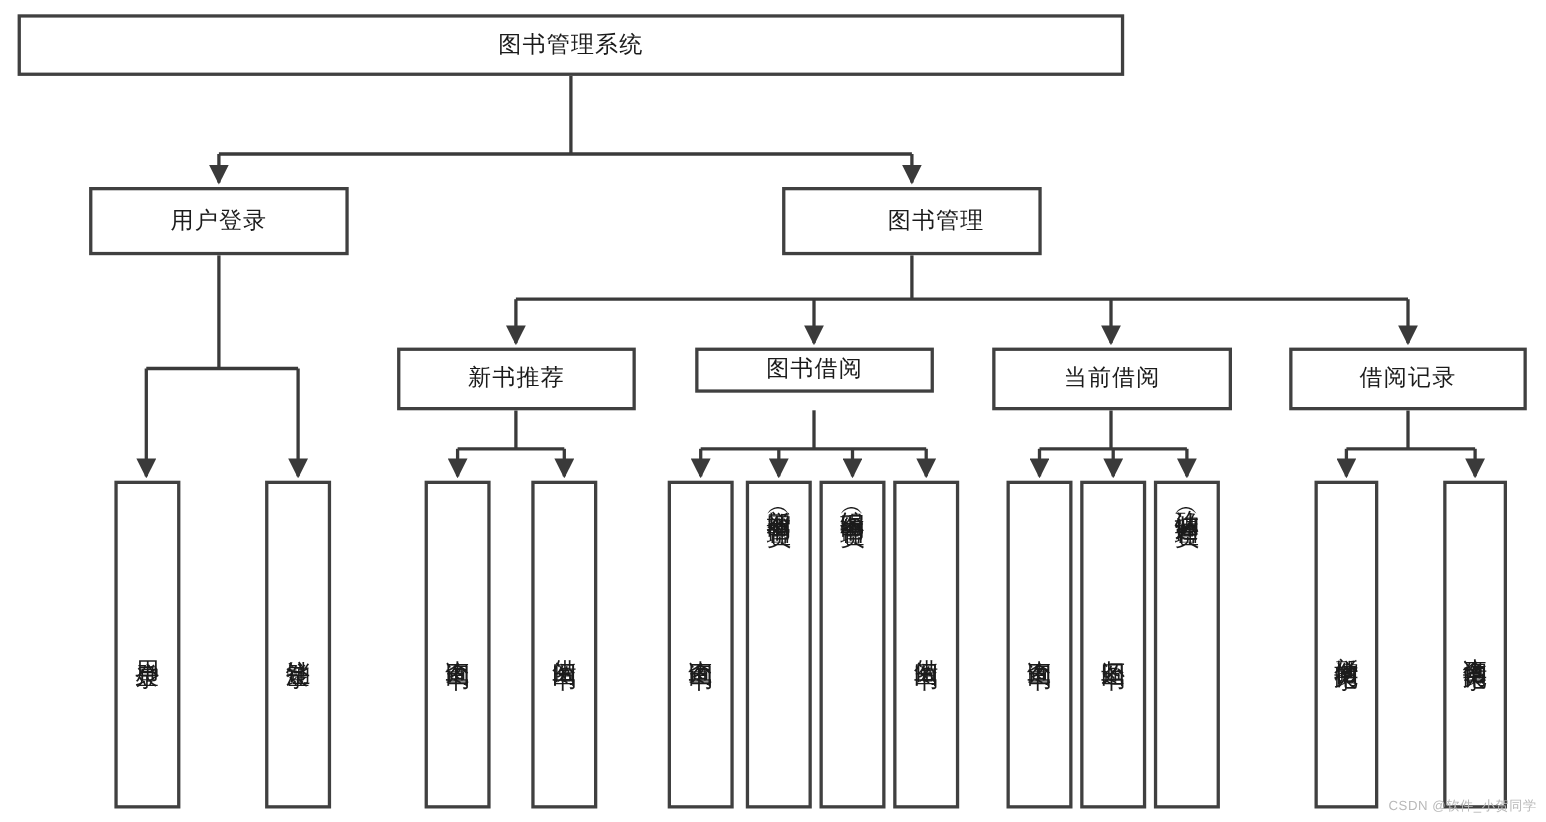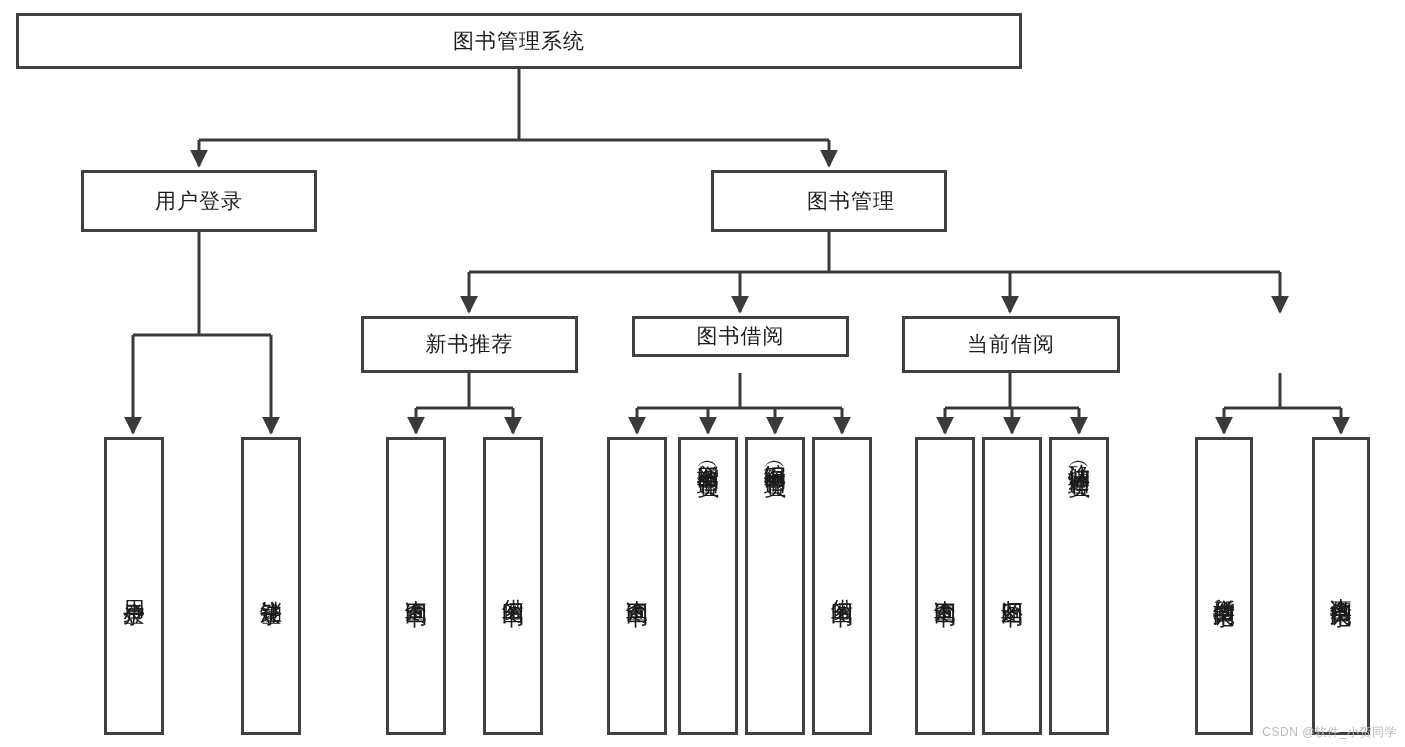--- a/index.html
+++ b/index.html
@@ -135,20 +135,23 @@
 
   <div class="node" style="left:361px;top:316px;width:217px;height:57px;justify-content:center;">
     <span class="label">新书推荐</span>
   </div>
   <div class="node" style="left:632px;top:316px;width:217px;height:41px;">
     <span class="label">图书借阅</span>
   </div>
   <div class="node" style="left:902px;top:316px;width:218px;height:57px;">
     <span class="label">当前借阅</span>
   </div>
+  <div class="node" style="left:1172px;top:316px;width:216px;height:57px;">
+    <span class="label">借阅记录</span>
+  </div>
 
   <div class="node leaf mid" style="left:104px;top:437px;width:60px;height:298px;">
     <span class="label">用户登录</span>
   </div>
   <div class="node leaf mid" style="left:241px;top:437px;width:60px;height:298px;">
     <span class="label">注销登录</span>
   </div>
   <div class="node leaf mid" style="left:386px;top:437px;width:60px;height:298px;">
     <span class="label">查询图书</span>
   </div>

